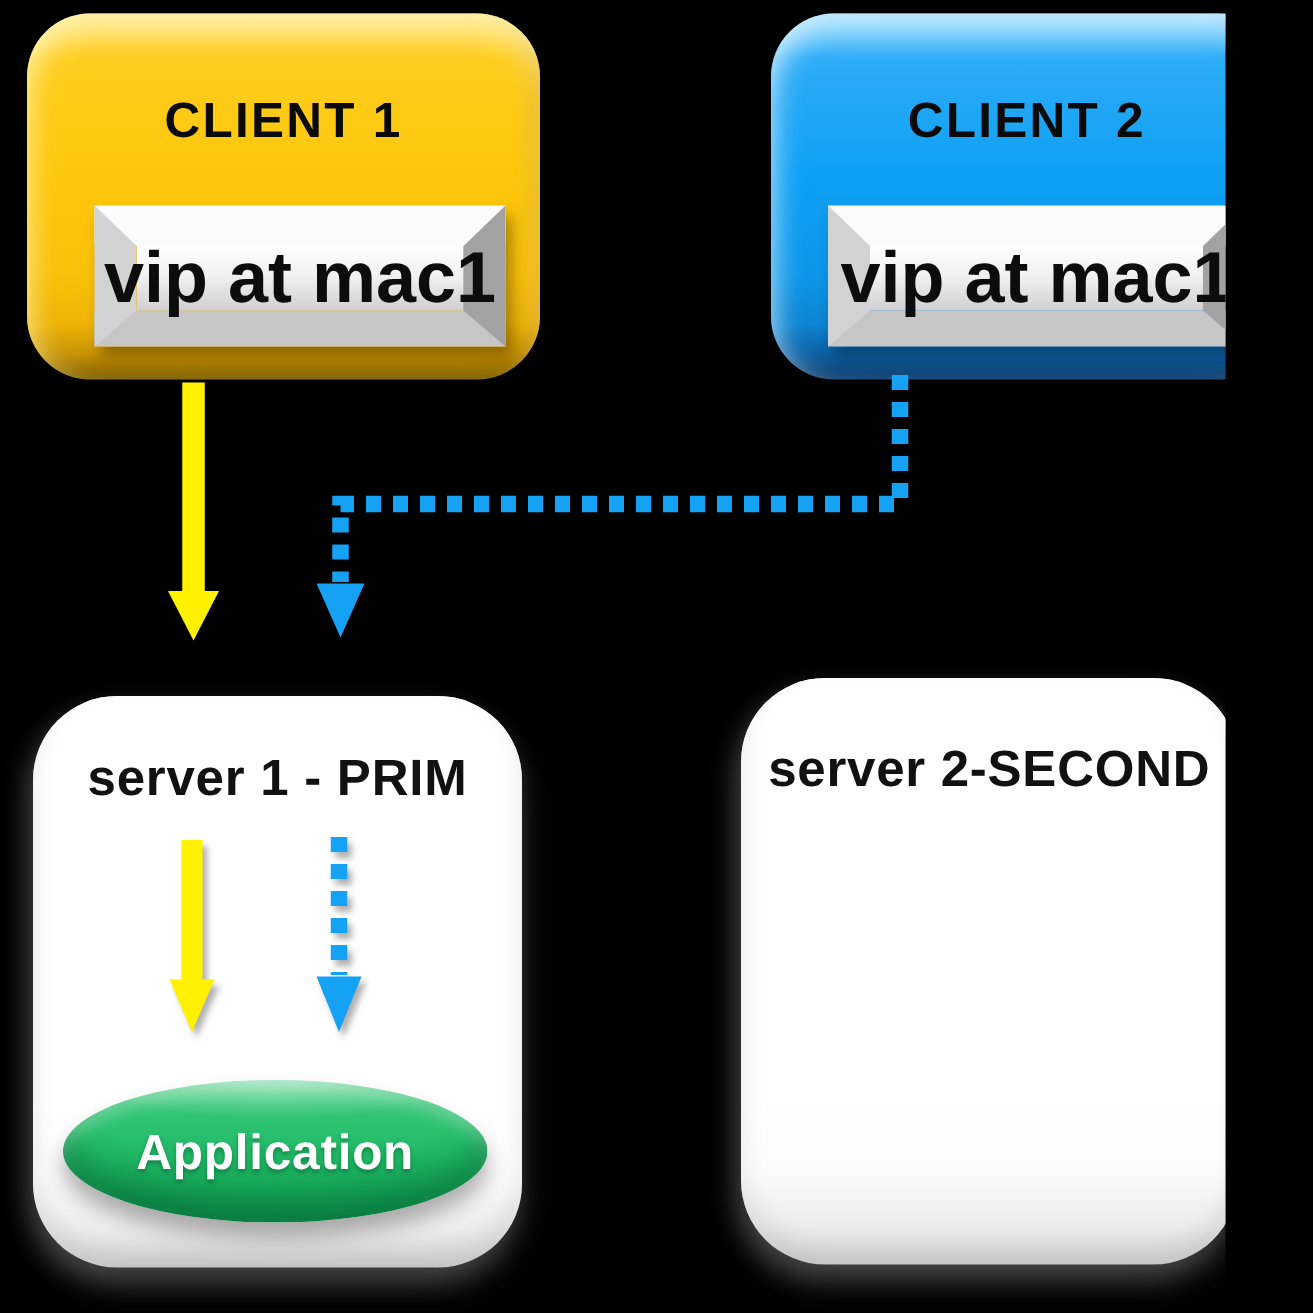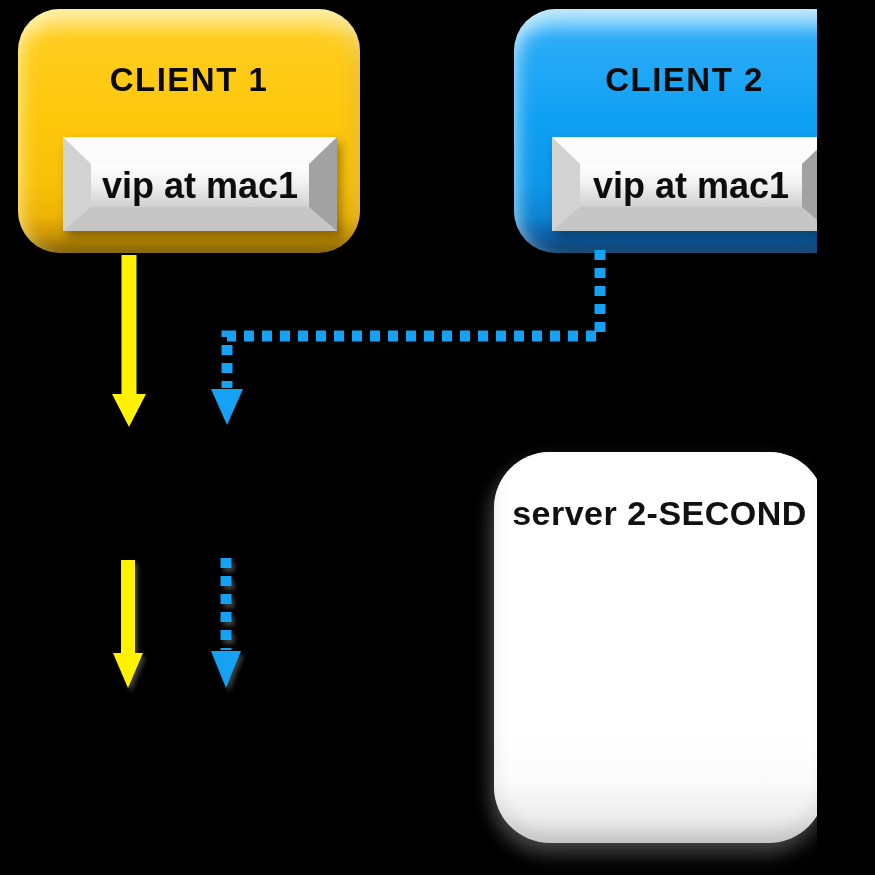--- a/index.html
+++ b/index.html
@@ -59,21 +59,21 @@
     border-right-color: #a2a2a2;
     border-bottom-color: #c6c6c6;
     background: linear-gradient(180deg, #ffffff 0%, #f1f1f1 45%, #d0d0d0 100%);
     background-clip: padding-box;
     box-shadow: 4px 6px 9px rgba(0,0,0,.35);
     display: flex; align-items: center; justify-content: center;
   }
   #client1 .vip-bevel { left: 45px; width: 274px; }
   #client2 .vip-bevel { left: 38px; width: 278px; }
   .vip-label {
-    font-size: 36px; font-weight: bold;
+    font-size: 48px; font-weight: bold;
     color: #0c0c0c; white-space: nowrap; line-height: 1;
   }
 
   
   .server-node {
     position: absolute;
     border-radius: 56px;
     background:
       linear-gradient(180deg, #ffffff 0%, #ffffff 72%, #fbfbfb 84%, #ededed 93%, #d8d8d8 100%);
     box-shadow:
@@ -137,20 +137,26 @@
     </div>
   </div>
 
   <div id="client2" class="client-node">
     <div class="client-title">CLIENT 2</div>
     <div class="vip-bevel">
       <span class="vip-label">vip at mac1</span>
     </div>
   </div>
 
+  <div id="server1" class="server-node">
+    <div class="server-title">server 1 - PRIM</div>
+    <div id="application">
+      <span class="app-label">Application</span>
+    </div>
+  </div>
 
   <div id="server2" class="server-node">
     <div class="server-title">server 2-SECOND</div>
   </div>
 
   <svg id="arrows" viewBox="0 0 875 875" xmlns="http://www.w3.org/2000/svg">
 
     <g>
       <line x1="129" y1="255" x2="129" y2="397" stroke-width="15" stroke="#FFF100"></line>
       <polygon points="112,394 146,394 129,427" fill="#FFF100"></polygon>

